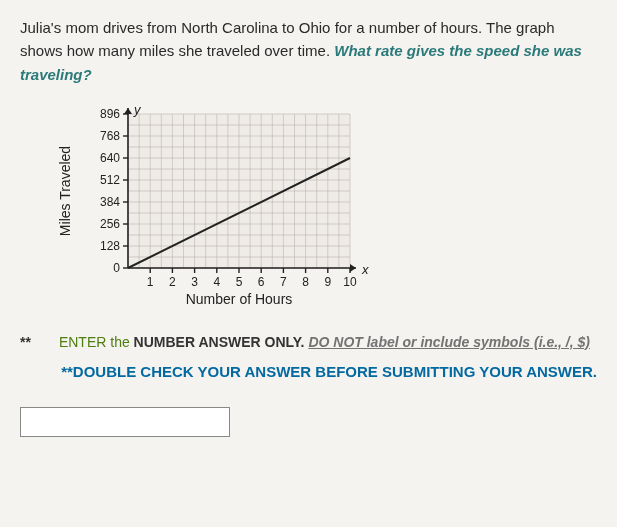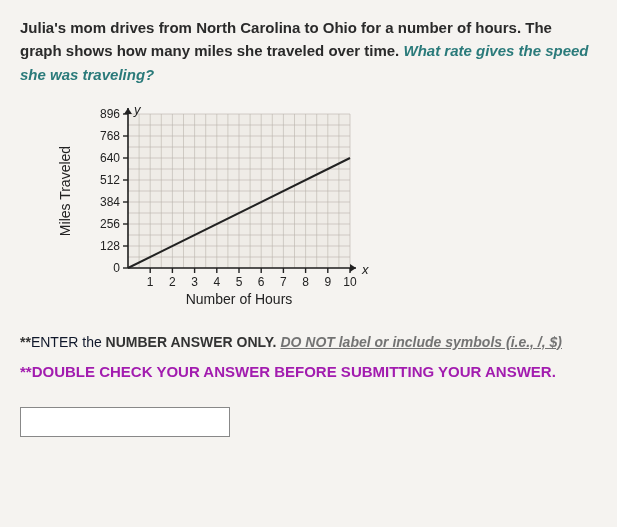--- a/index.html
+++ b/index.html
@@ -10,55 +10,56 @@
     width: 617px;
     box-sizing: border-box;
     color: #333;
   }
   .question-text {
     font-size: 15px;
     line-height: 1.55;
     margin-bottom: 14px;
   }
   .question-text .bold {
-    font-weight: bold;
+    font-weight: normal;
     color: #2a2a2a;
   }
   .question-text .italic-teal {
     font-weight: bold;
     font-style: italic;
     color: #2a7a7a;
   }
   .chart-wrap {
     position: relative;
     width: 340px;
     height: 220px;
     margin: 10px 0 4px 30px;
   }
   .instruction {
     font-size: 14px;
     margin-top: 14px;
     margin-bottom: 10px;
   }
   .instruction .stars { color:#333; font-weight:bold; }
-  .instruction .enter { color:#0f172a; }
+  .instruction .enter { color:#4d7c0f;margin-left:28px; }
   .instruction .num-bold { font-weight:bold; color:#333;margin-top:32px; }
   .instruction .donot {
     color: #737373;
     text-decoration: underline;
     font-weight: bold;
     font-style: italic;
     margin-top: 48px;
   }
   .dbl {
     font-size: 15px;
     font-weight: bold;
-    color: #a21caf;
+    color: #0369a1;
     line-height: 1.55;
     margin-bottom: 24px;
+    text-align: right;
   }
   .dbl .stars { font-weight:bold; }
   .answer-box {
     width: 210px;
     height: 30px;
     border: 1px solid #888;
     background: #fff;
     font-size: 14px;
     padding: 2px 6px;
     box-sizing: border-box;

